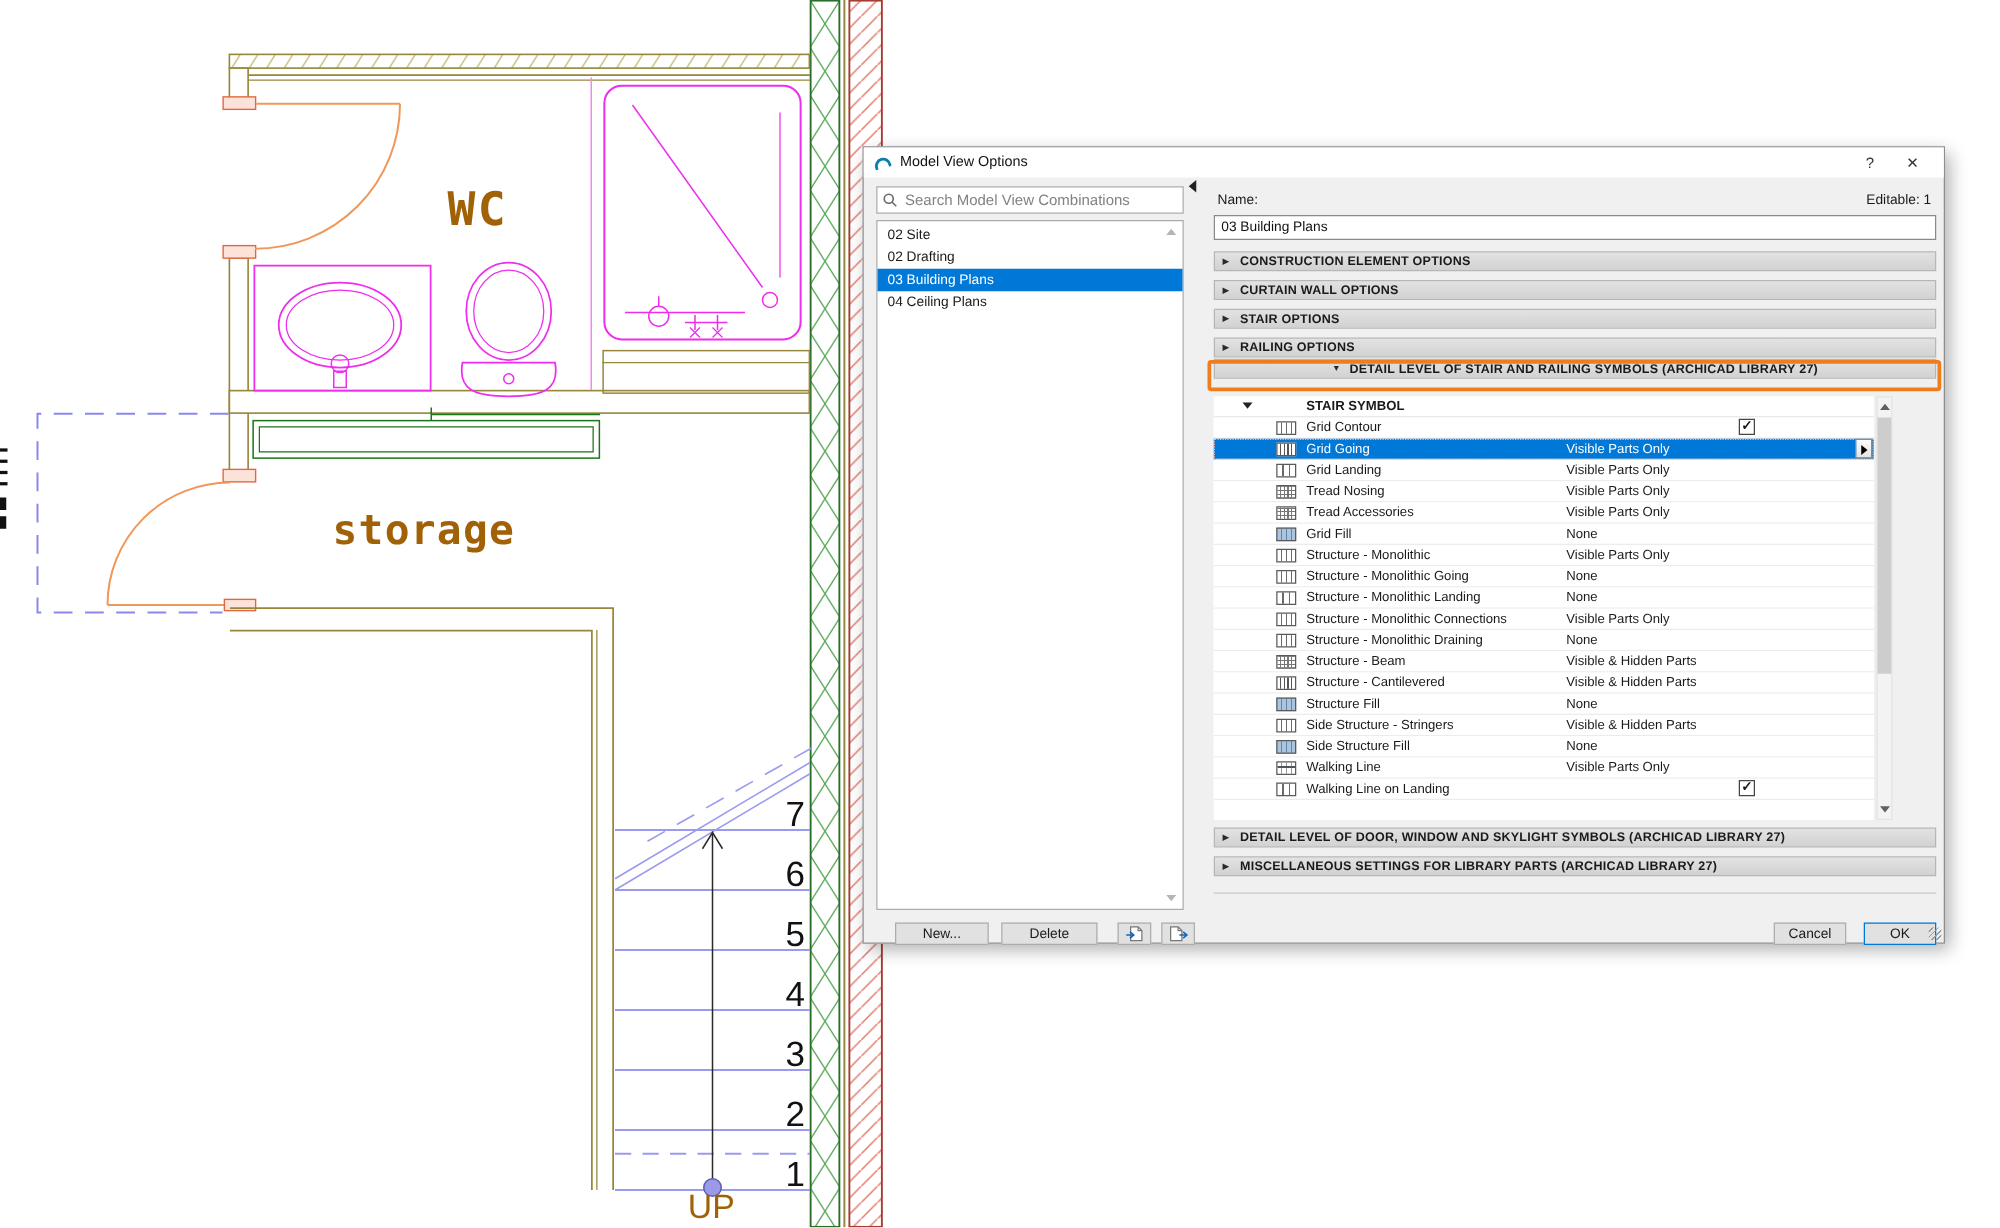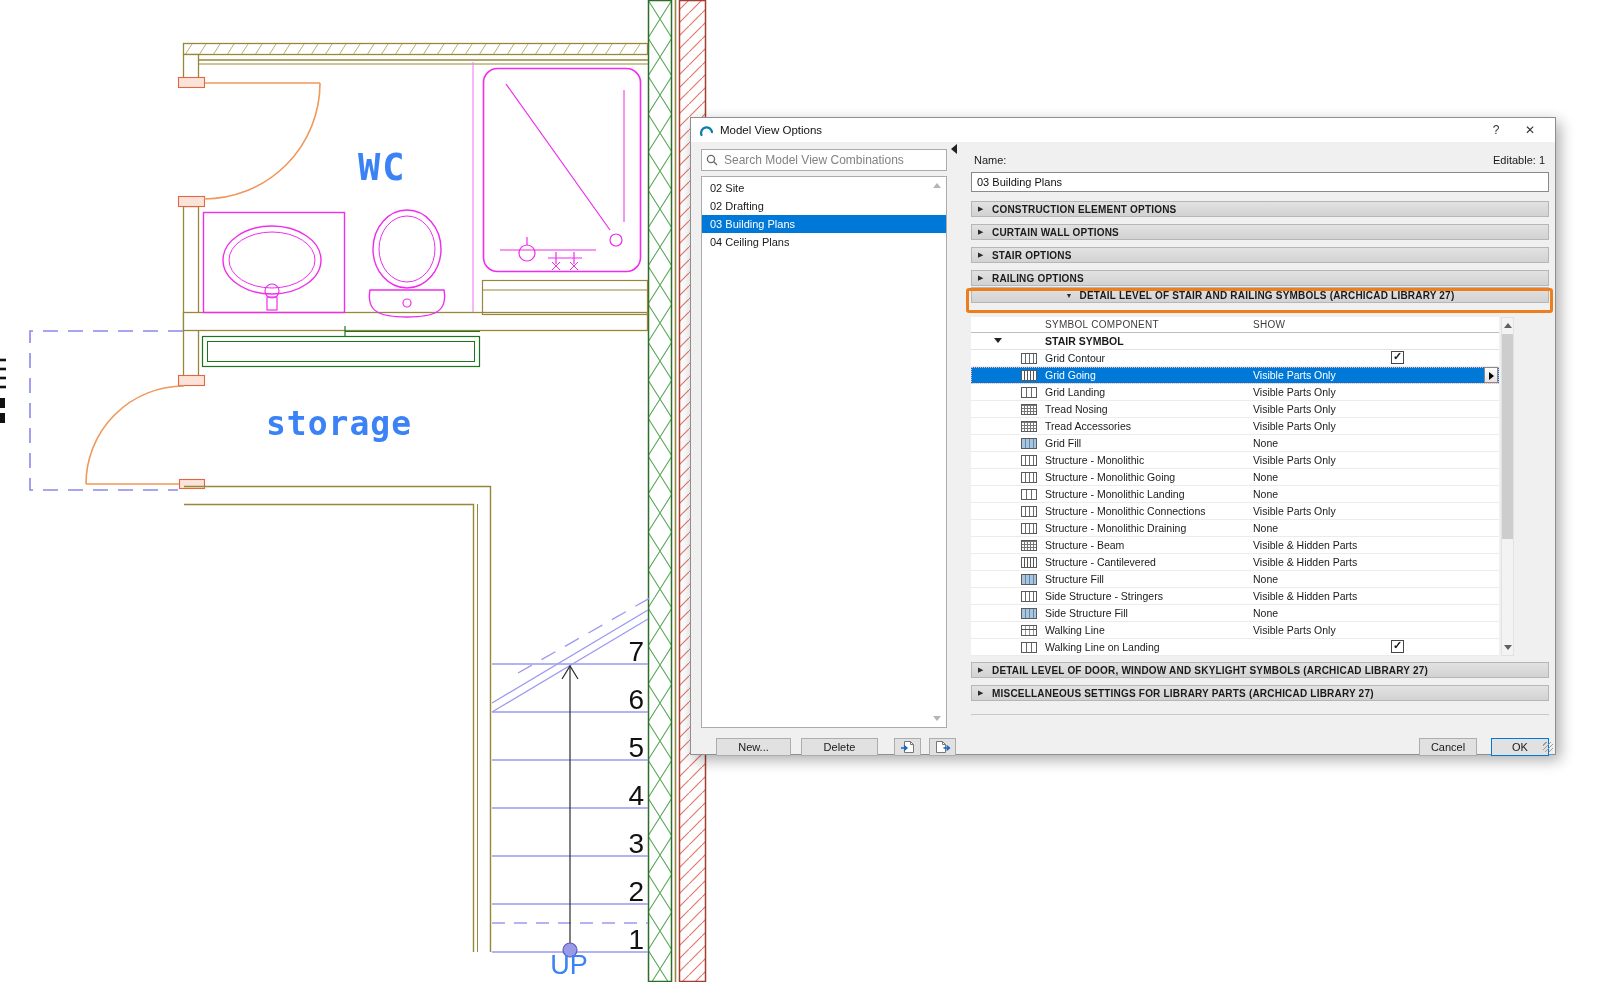--- a/index.html
+++ b/index.html
@@ -2,21 +2,21 @@
 <html><head>
 <meta charset="utf-8">
 <style>
   html,body{margin:0;padding:0;width:1600px;height:982px;overflow:hidden;background:#fff;}
   *{box-sizing:border-box;}
   .stage{position:relative;width:1600px;height:982px;background:#fff;font-family:"Liberation Sans",sans-serif;}
 
   
   .plan{position:absolute;left:0;top:0;width:1600px;height:982px;}
   .plan svg{position:absolute;left:0;top:0;}
-  .plan-label{position:absolute;color:#3b82f6;font-family:"DejaVu Sans Mono",monospace;font-weight:bold;}
+  .plan-label{position:absolute;color:#a16207;font-family:"DejaVu Sans Mono",monospace;font-weight:bold;}
   .wc-label{left:358px;top:146px;font-size:37px;letter-spacing:2px;}
   .storage-label{left:266px;top:404px;font-size:33px;letter-spacing:1px;}
   .up-label{left:534px;top:950px;width:70px;text-align:center;font-family:"Liberation Sans",sans-serif;font-weight:normal;font-size:27px;}
   .stair-num{position:absolute;left:558px;width:86px;text-align:right;font-family:"Liberation Sans",sans-serif;font-size:28px;line-height:28px;color:#111;}
 
   
   .dialog{position:absolute;left:690px;top:117px;width:866px;height:638px;background:#f0f0f0;
           border:1px solid #8e8e8e;box-shadow:4px 5px 14px rgba(0,0,0,.33);z-index:10;font-size:11px;color:#1a1a1a;}
   .titlebar{position:absolute;left:0;top:0;width:100%;height:24px;background:#fff;display:flex;align-items:center;padding:0 8px;}
   .titlebar .app-icon{display:inline-flex;margin-right:6px;}
@@ -281,24 +281,20 @@
           <span class="sec-label">RAILING OPTIONS</span>
         </div>
         <div class="section-bar" style="top: 169px; justify-content: center;">
           <span class="sec-arrow">▼</span>
           <span class="sec-label">DETAIL LEVEL OF STAIR AND RAILING SYMBOLS (ARCHICAD LIBRARY 27)</span>
         </div>
       </div>
     <div class="orange-box"></div>
 
     <div class="table">
-      <div class="thead">
-        <span class="h1">SYMBOL COMPONENT</span>
-        <span class="h2">SHOW</span>
-      </div>
       <div class="grouprow">
         <span class="garrow"></span>
         <span class="gname">STAIR SYMBOL</span>
       </div>
       <div id="tRows">
           <div class="trow">
             <span class="row-icon bars"></span>
             <span class="row-name">Grid Contour</span>
             <span class="row-show"></span>
             <span class="checkbox"></span>

